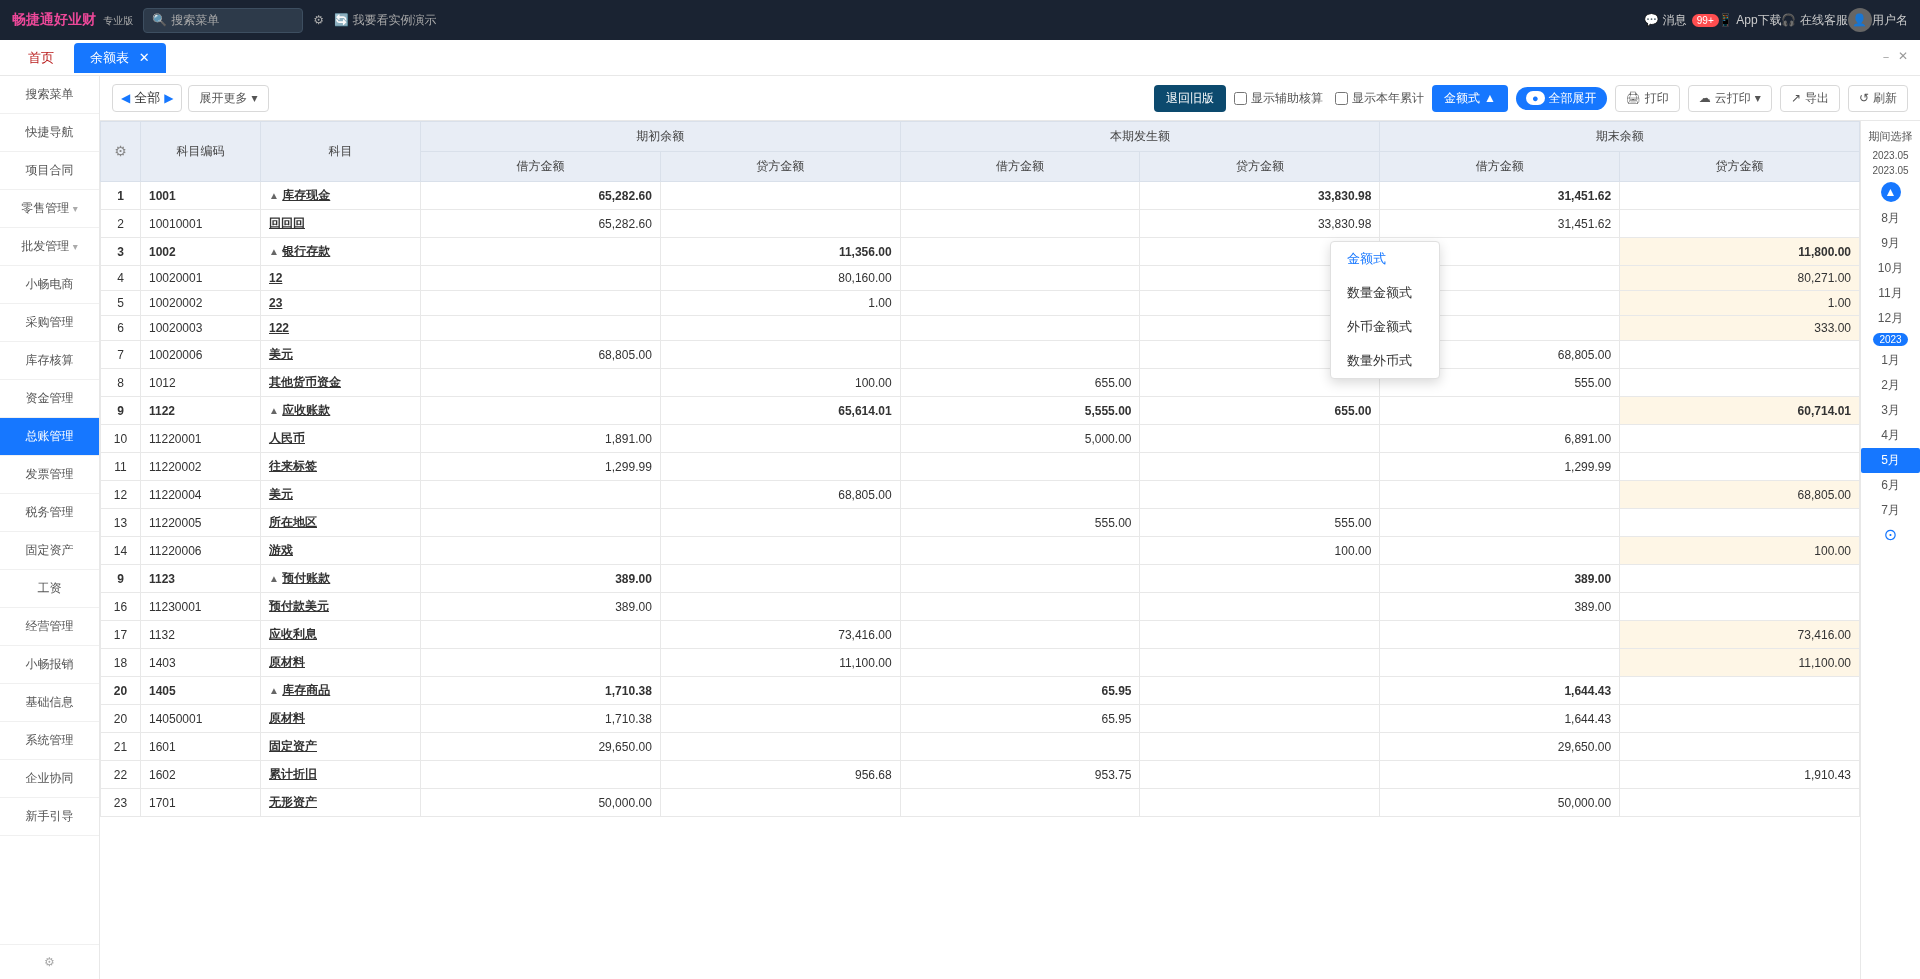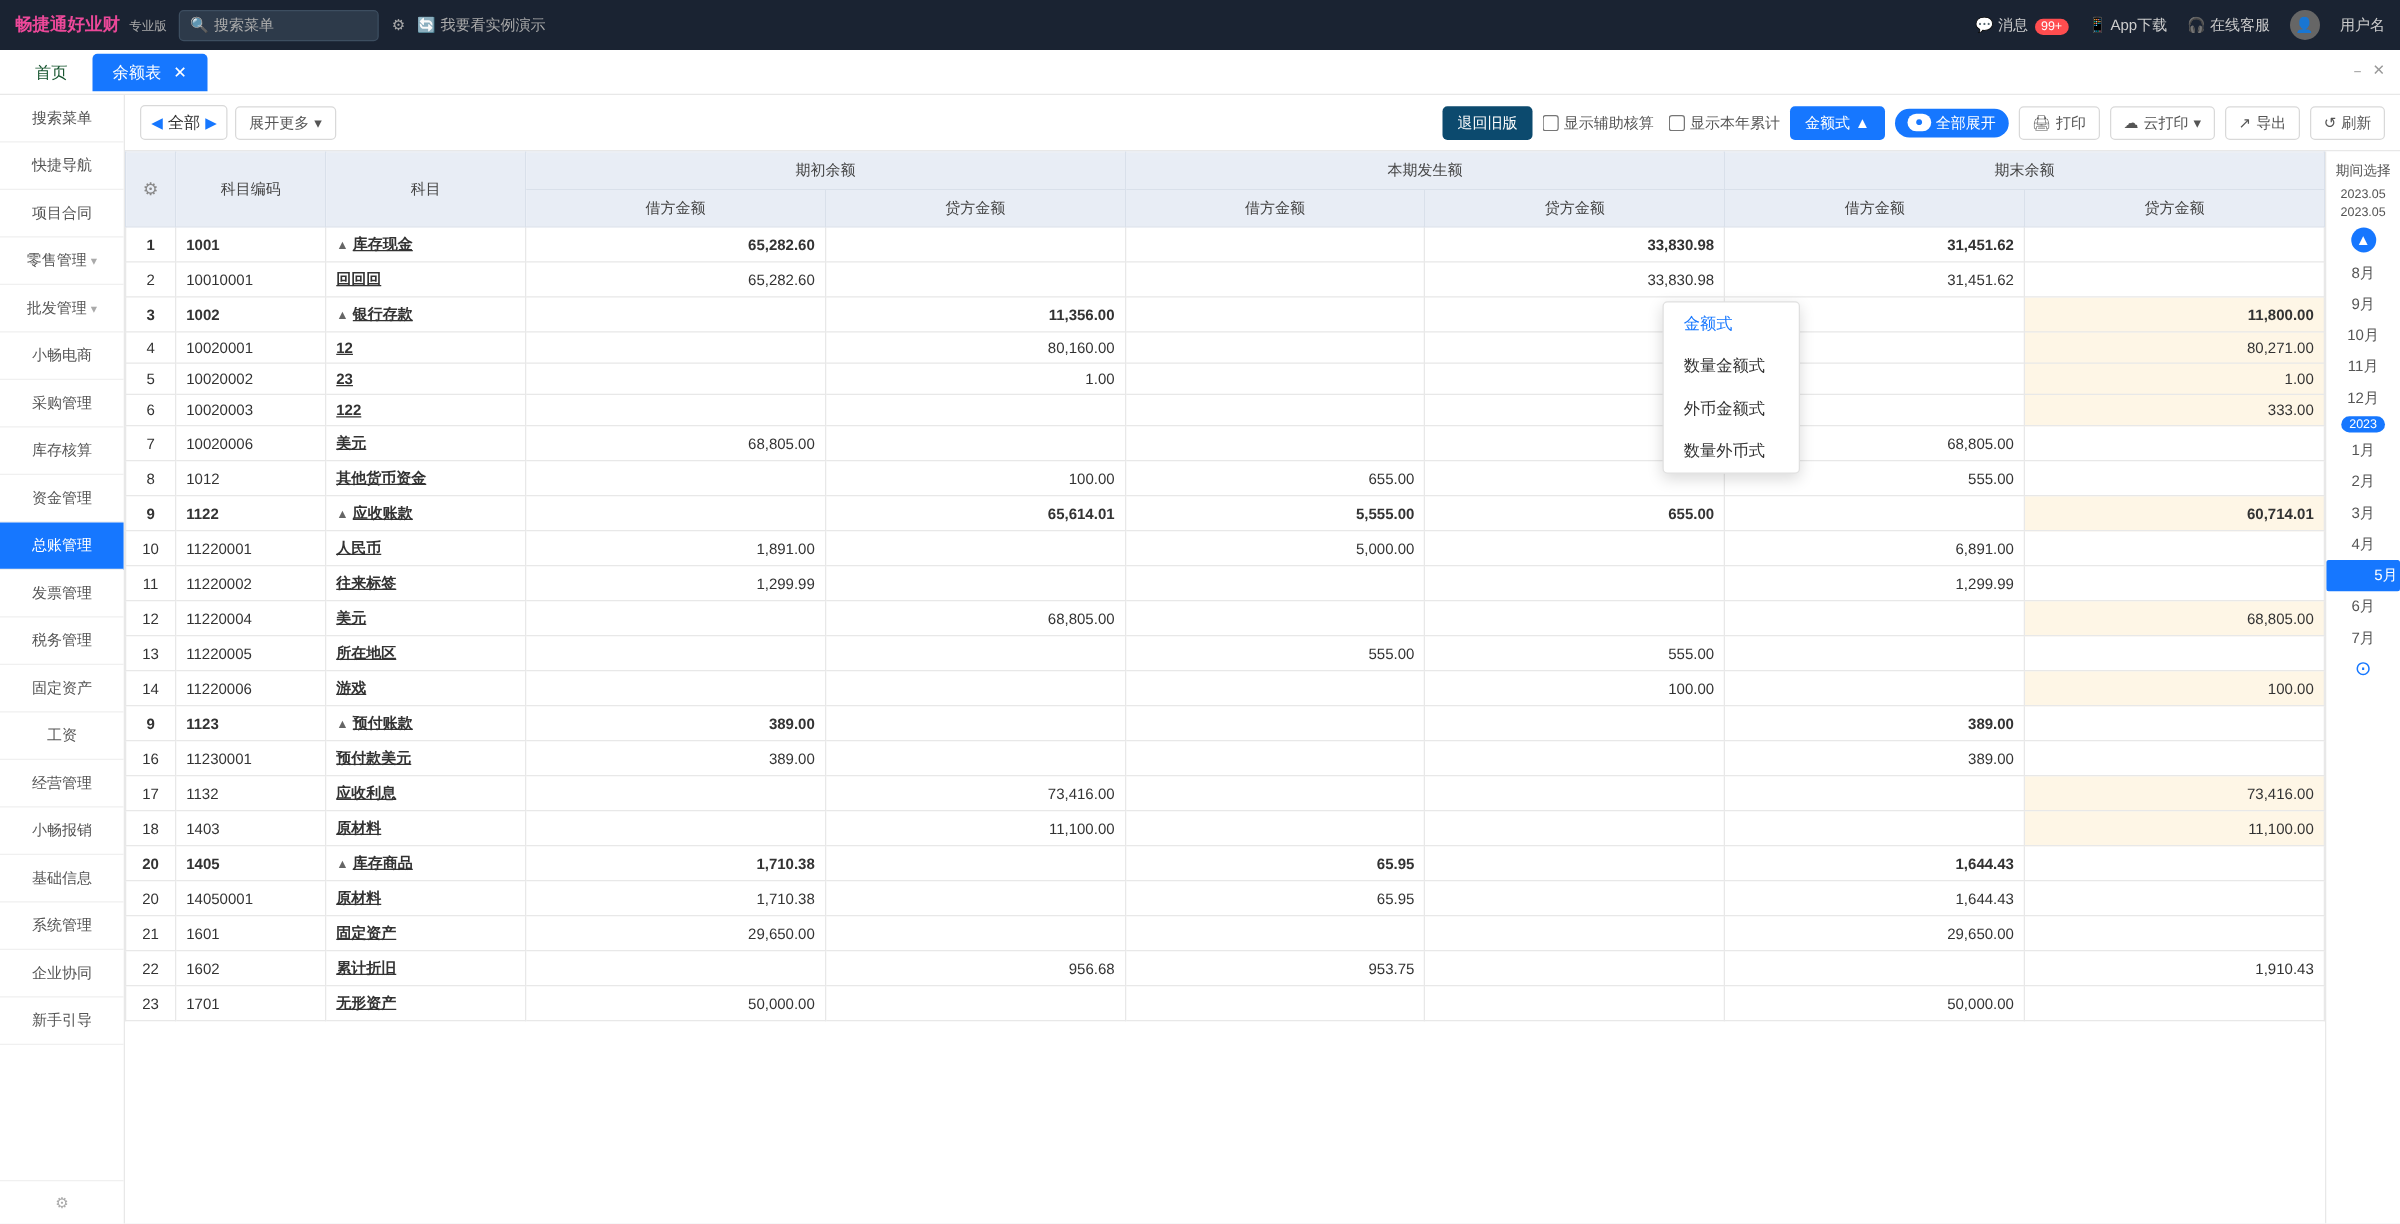--- a/index.html
+++ b/index.html
@@ -2,29 +2,29 @@
 <html><head>
   <meta charset="utf-8">
   <style>
     * { margin: 0; padding: 0; box-sizing: border-box; }
     body { font-family: 'Microsoft YaHei', Arial, sans-serif; font-size: 12px; background: #f0f2f5; color: #333; width: 1920px; height: 979px; overflow: hidden; }
 
     
     .top-bar { height: 40px; background: #1a2332; display: flex; align-items: center; padding: 0 12px; justify-content: space-between; }
     .top-bar-left { display: flex; align-items: center; gap: 10px; }
     .top-bar-search { background: #2d3a4a; border: 1px solid #3d4e60; border-radius: 4px; padding: 3px 8px; color: #ccc; font-size: 12px; width: 160px; display: flex; align-items: center; gap: 4px; }
-    .top-bar-right { display: flex; align-items: center; gap: 16px; color: #ccc; font-size: 12px; }
+    .top-bar-right { display: flex; align-items: center; gap: 0; color: #ccc; font-size: 12px; }
     .badge { background: #ff4d4f; color: #fff; border-radius: 10px; padding: 1px 5px; font-size: 10px; margin-left: 2px; }
 
     
     .tab-bar { height: 36px; background: #fff; display: flex; align-items: center; padding: 0 12px; border-bottom: 1px solid #e8e8e8; gap: 4px; }
     .tab-item { padding: 6px 16px; border-radius: 4px 4px 0 0; cursor: pointer; font-size: 13px; color: #666; }
     .tab-item.active { background: #1677ff; color: #fff; }
     .tab-item .close { margin-left: 6px; color: #fff; }
-    .tab-home { color: #14532d; }
+    .tab-home { color: #b91c1c; }
 
     
     .main-layout { display: flex; height: calc(979px - 76px); }
 
     
     .sidebar { width: 100px; background: #fff; border-right: 1px solid #e8e8e8; display: flex; flex-direction: column; overflow-y: auto; }
     .sidebar-item { padding: 10px 8px; text-align: center; cursor: pointer; font-size: 12px; color: #555; border-bottom: 1px solid #f0f0f0; }
     .sidebar-item.active { background: #1677ff; color: #fff; }
     .sidebar-item .arrow { font-size: 10px; color: #aaa; }
     .sidebar-settings { margin-top: auto; padding: 10px; text-align: center; color: #aaa; cursor: pointer; border-top: 1px solid #f0f0f0; }
@@ -62,21 +62,21 @@
 
     
     .dropdown-overlay { position: absolute; top: 120px; right: 420px; background: #fff; border: 1px solid #e0e0e0; border-radius: 4px; box-shadow: 0 4px 12px rgba(0,0,0,0.15); z-index: 100; width: 110px; }
     .dropdown-item { padding: 8px 16px; font-size: 13px; cursor: pointer; color: #333; }
     .dropdown-item.active { color: #1677ff; }
 
     
     .time-panel { width: 60px; background: #fff; border-left: 1px solid #e8e8e8; display: flex; flex-direction: column; align-items: center; padding: 4px 0; font-size: 11px; overflow-y: auto; }
     .time-panel-header { font-size: 11px; color: #555; padding: 4px 0; text-align: center; font-weight: 500; }
     .time-item { width: 100%; text-align: center; padding: 4px 2px; cursor: pointer; color: #555; font-size: 12px; }
-    .time-item.active { background: #1677ff; color: #fff; border-radius: 2px; text-align: right; }
+    .time-item.active { background: #1677ff; color: #fff; border-radius: 2px; }
     .year-badge { background: #1677ff; color: #fff; border-radius: 10px; padding: 1px 6px; font-size: 10px; }
     .expand-btn { background: #1677ff; color: #fff; border-radius: 50%; width: 20px; height: 20px; display: flex; align-items: center; justify-content: center; cursor: pointer; margin: 4px auto; font-size: 12px; }
     .collapse-btn { color: #1677ff; cursor: pointer; text-align: center; padding: 2px; font-size: 16px; }
 
     
     .settings-cell { width: 40px; text-align: center; }
     
     .gear-icon { color: #888; cursor: pointer; font-size: 14px; }
   </style>
 </head>

